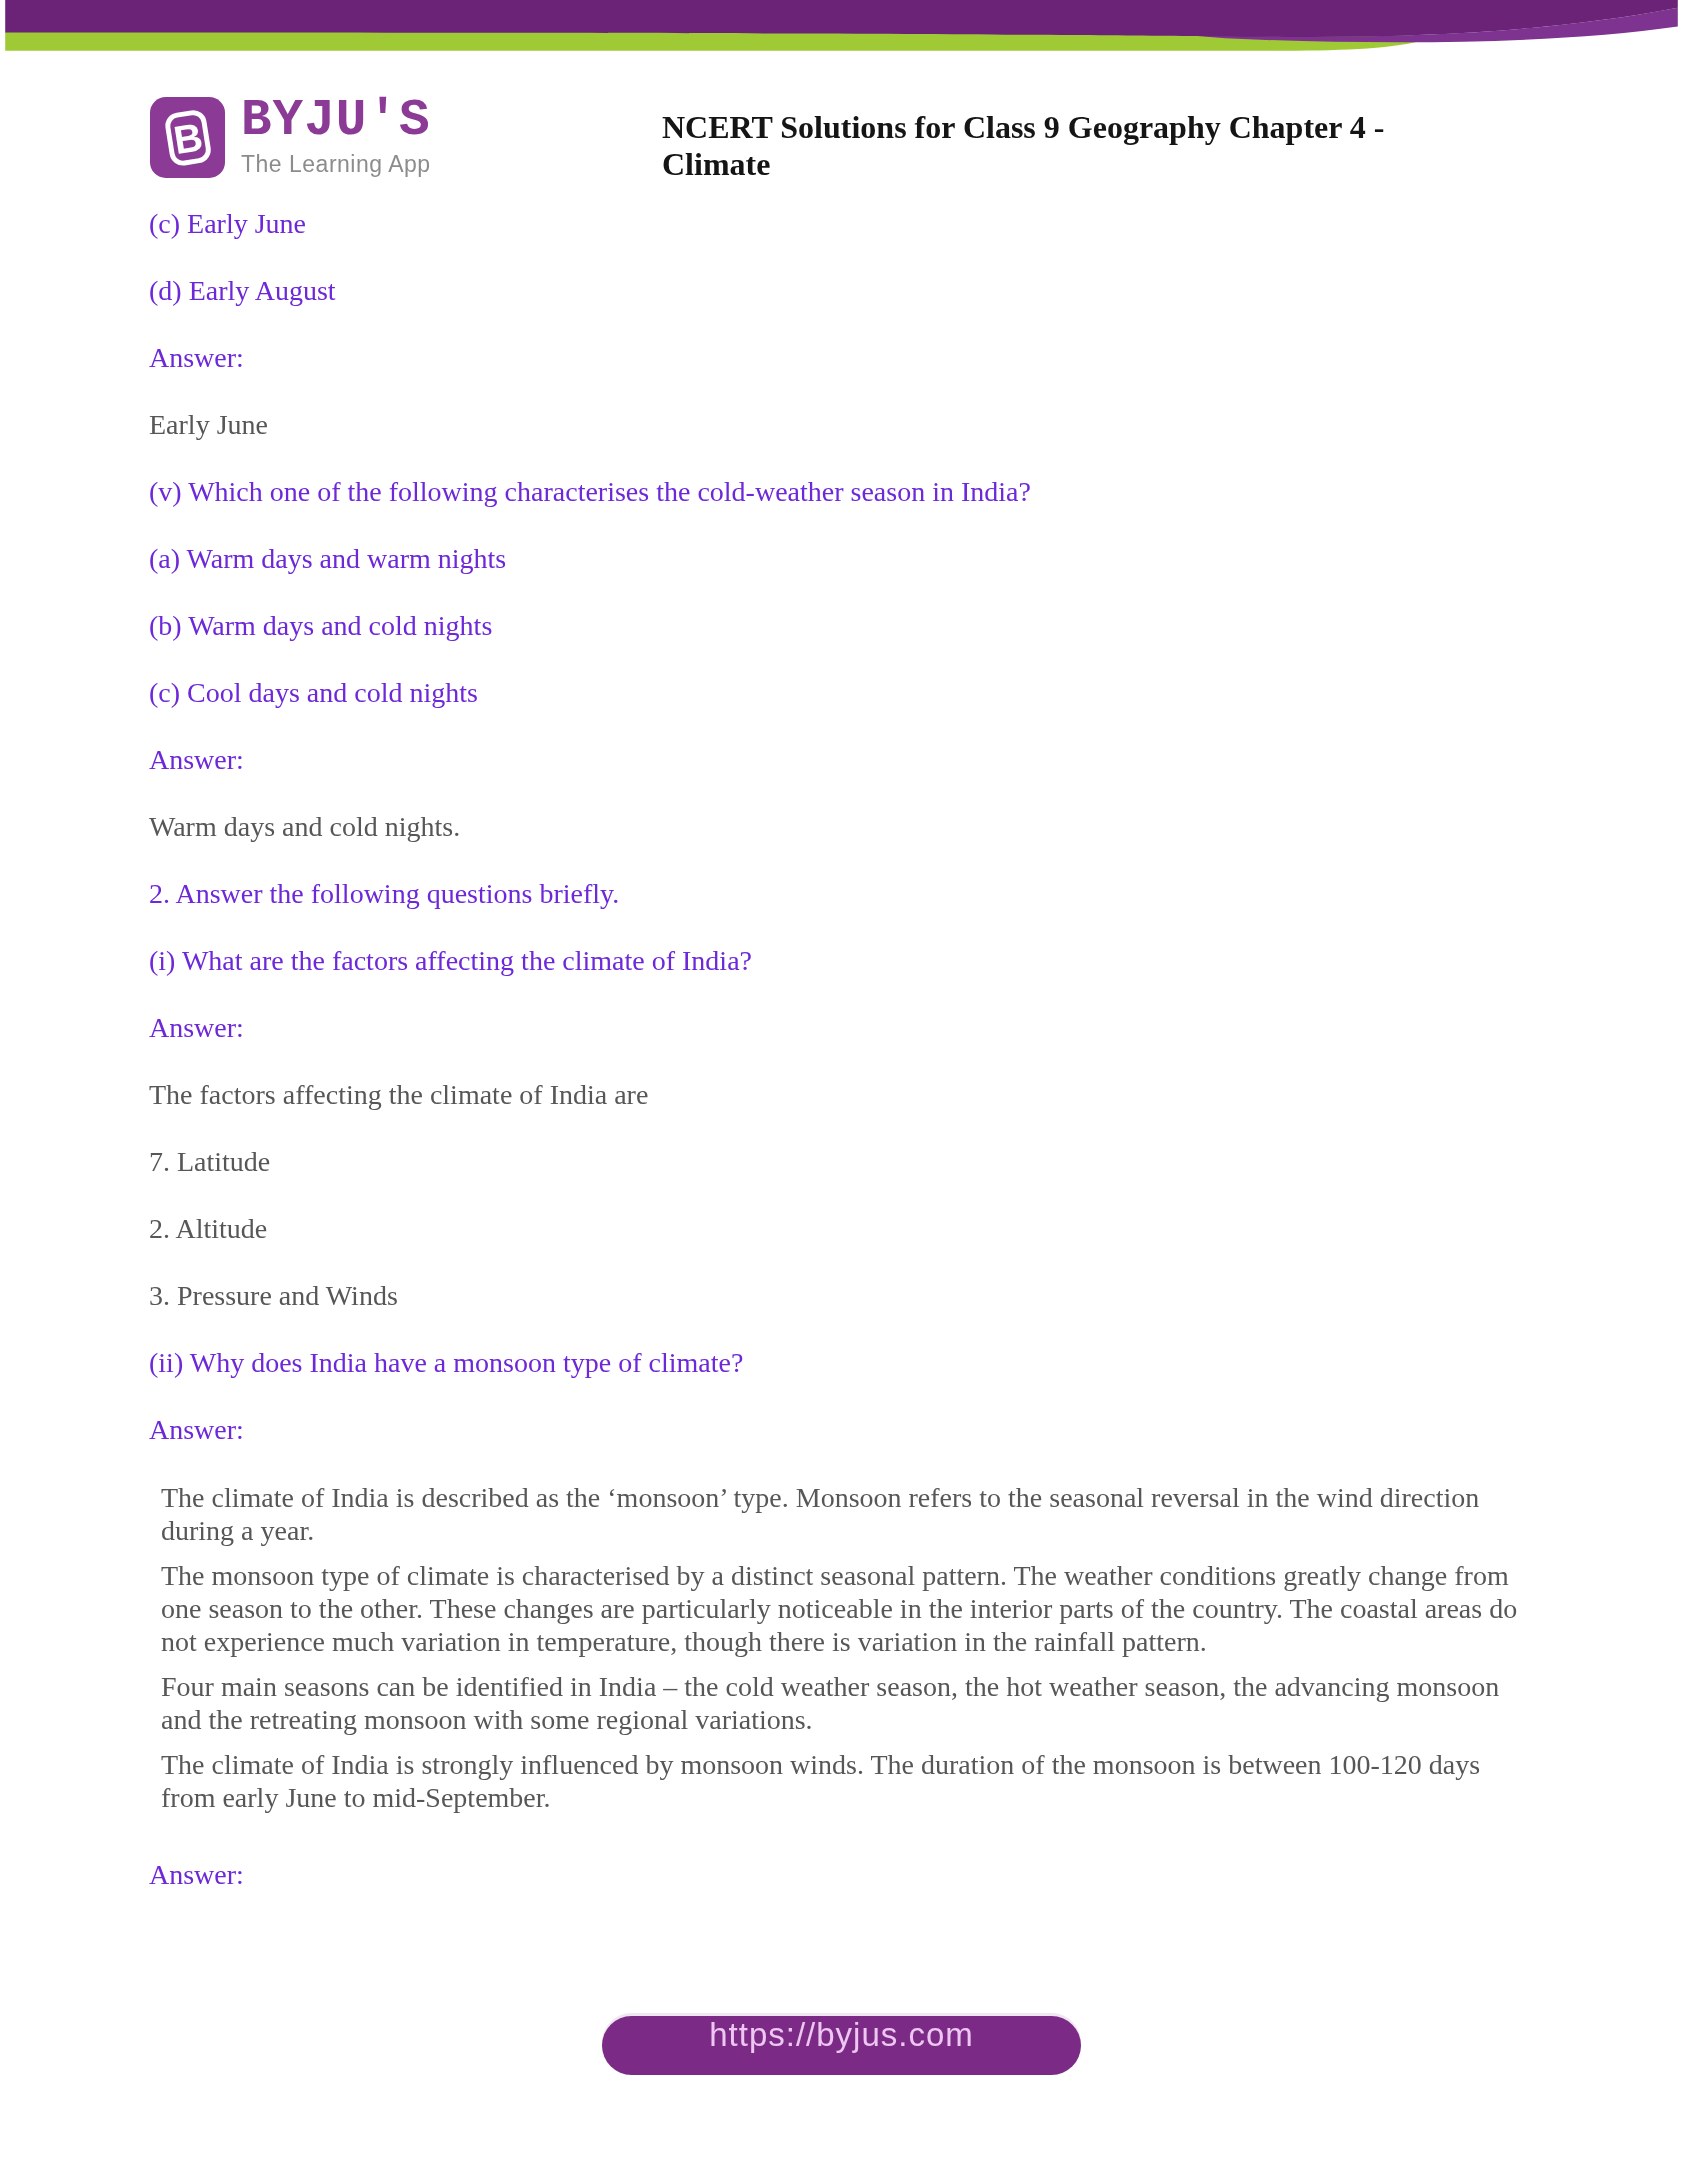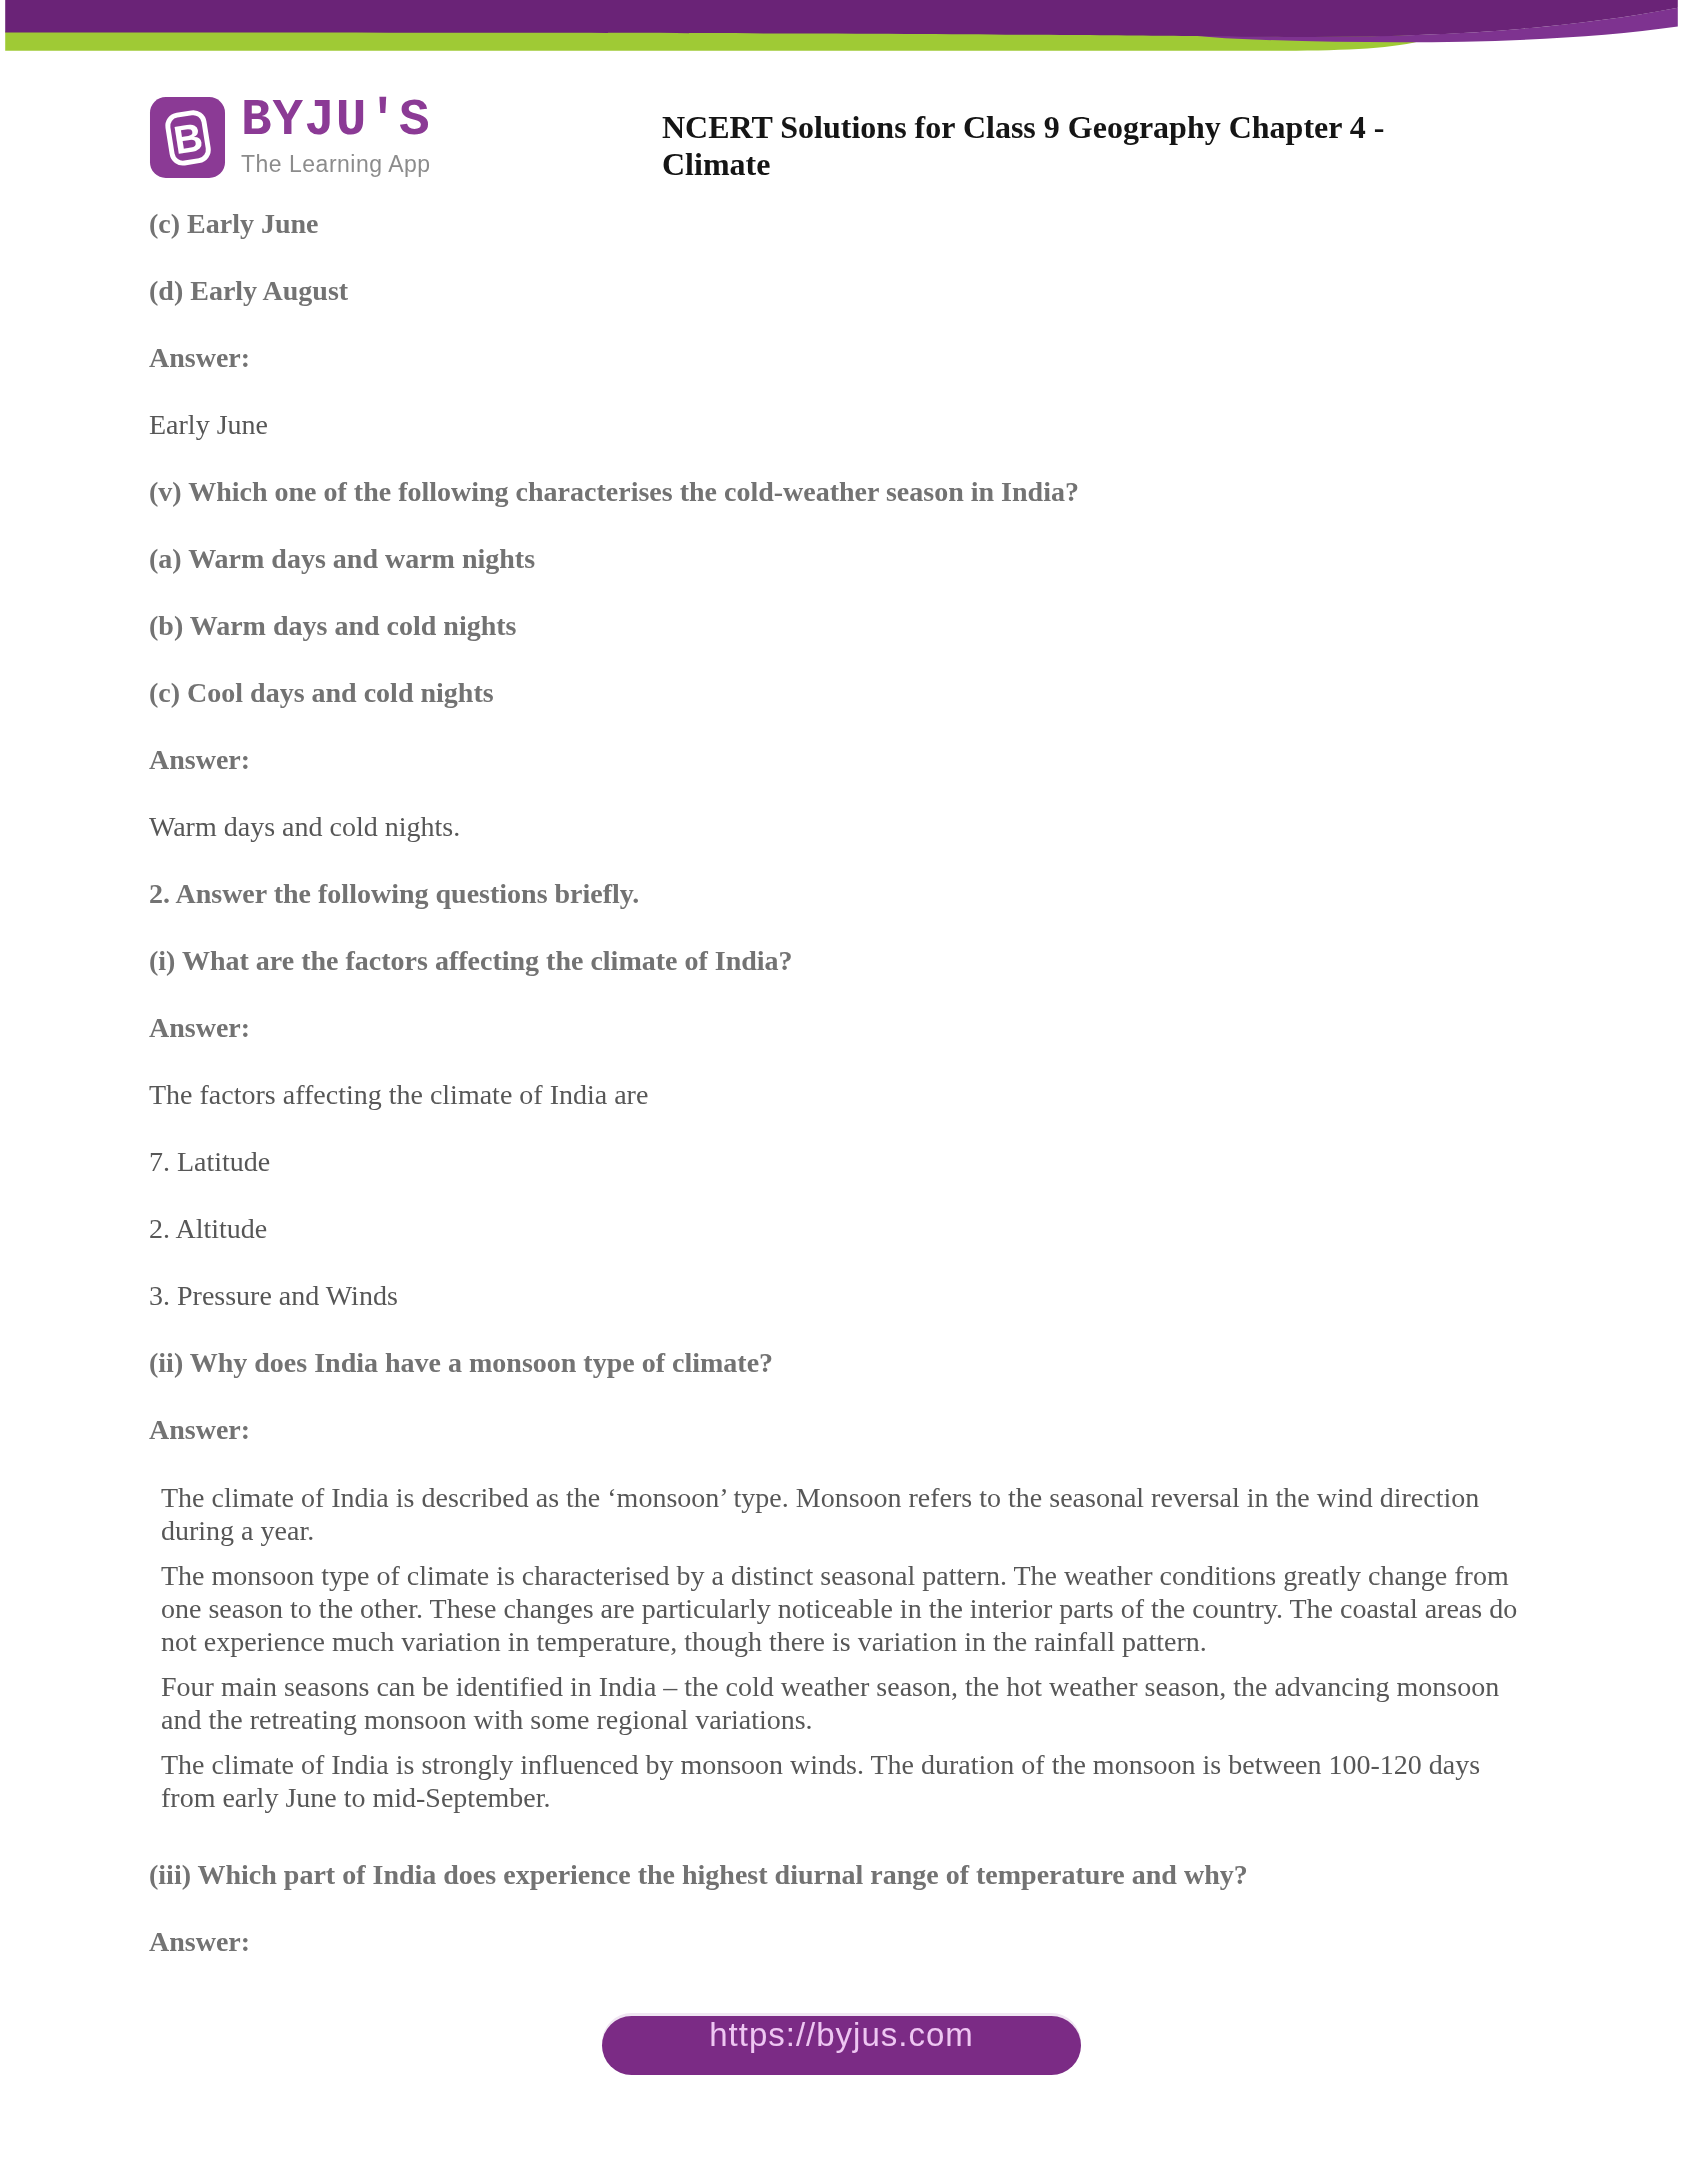--- a/index.html
+++ b/index.html
@@ -27,21 +27,21 @@
   
   .doc-title {
     position: absolute; top: 109px; right: 150px; width: 871px;
     text-align: left; font-weight: bold; font-size: 32px; line-height: 37px;
     color: #151515;
   }
 
   
   .content { position: absolute; left: 149px; top: 208px; width: 1391px; }
   .block { font-size: 28px; line-height: 32px; margin-bottom: 35px; }
-  .block.bold { font-weight: bold; color: #737373; }
+  .block.bold { font-weight: normal; color: #6d28d9; }
   .block.regular { font-weight: normal; color: #575757; }
   .block.paragraph { font-weight: normal; color: #575757; line-height: 33px; margin-bottom: 45px; }
   .para-line { margin: 12px; }
 
   
   .footer-pill {
     position: absolute; left: 602px; top: 2016px; width: 479px; height: 59px;
     background: #7b2b85; border-radius: 32px;
     box-shadow: 0 -3px 0 0 #f0e6f2;
     display: flex; justify-content: center;
@@ -99,20 +99,19 @@
     <div class="block regular">2. Altitude</div>
     <div class="block regular">3. Pressure and Winds</div>
     <div class="block bold">(ii) Why does India have a monsoon type of climate?</div>
     <div class="block bold">Answer:</div>
     <div class="block paragraph">
       <div class="para-line">The climate of India is described as the ‘monsoon’ type. Monsoon refers to the seasonal reversal in the wind direction during a year.</div>
       <div class="para-line">The monsoon type of climate is characterised by a distinct seasonal pattern. The weather conditions greatly change from one season to the other. These changes are particularly noticeable in the interior parts of the country. The coastal areas do not experience much variation in temperature, though there is variation in the rainfall pattern.</div>
       <div class="para-line">Four main seasons can be identified in India – the cold weather season, the hot weather season, the advancing monsoon and the retreating monsoon with some regional variations.</div>
       <div class="para-line">The climate of India is strongly influenced by monsoon winds. The duration of the monsoon is between 100-120 days from early June to mid-September.</div>
     </div>
-    <div class="block bold">(iii) Which part of India does experience the highest diurnal range of temperature and why?</div>
     <div class="block bold">Answer:</div>
   </div>
 
 <div class="footer-pill">
   <span>https://byjus.com</span>
 </div>
 
 
 </body></html>

